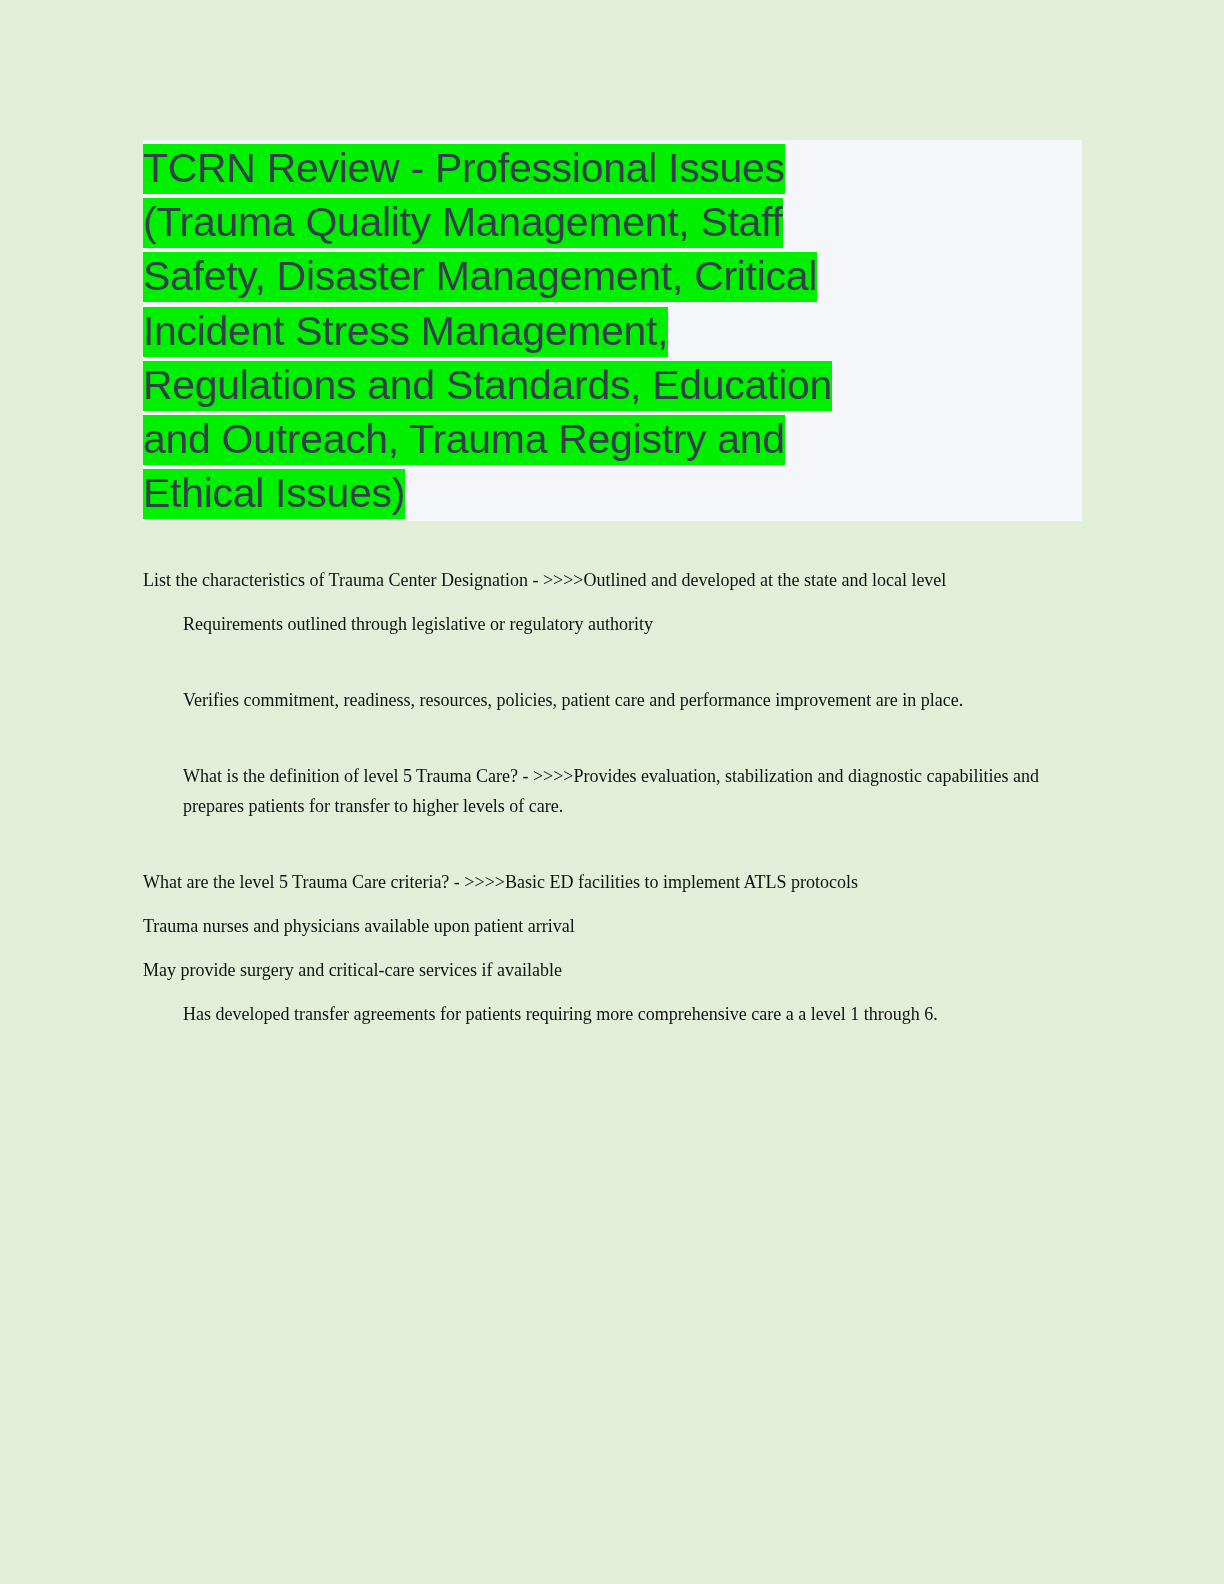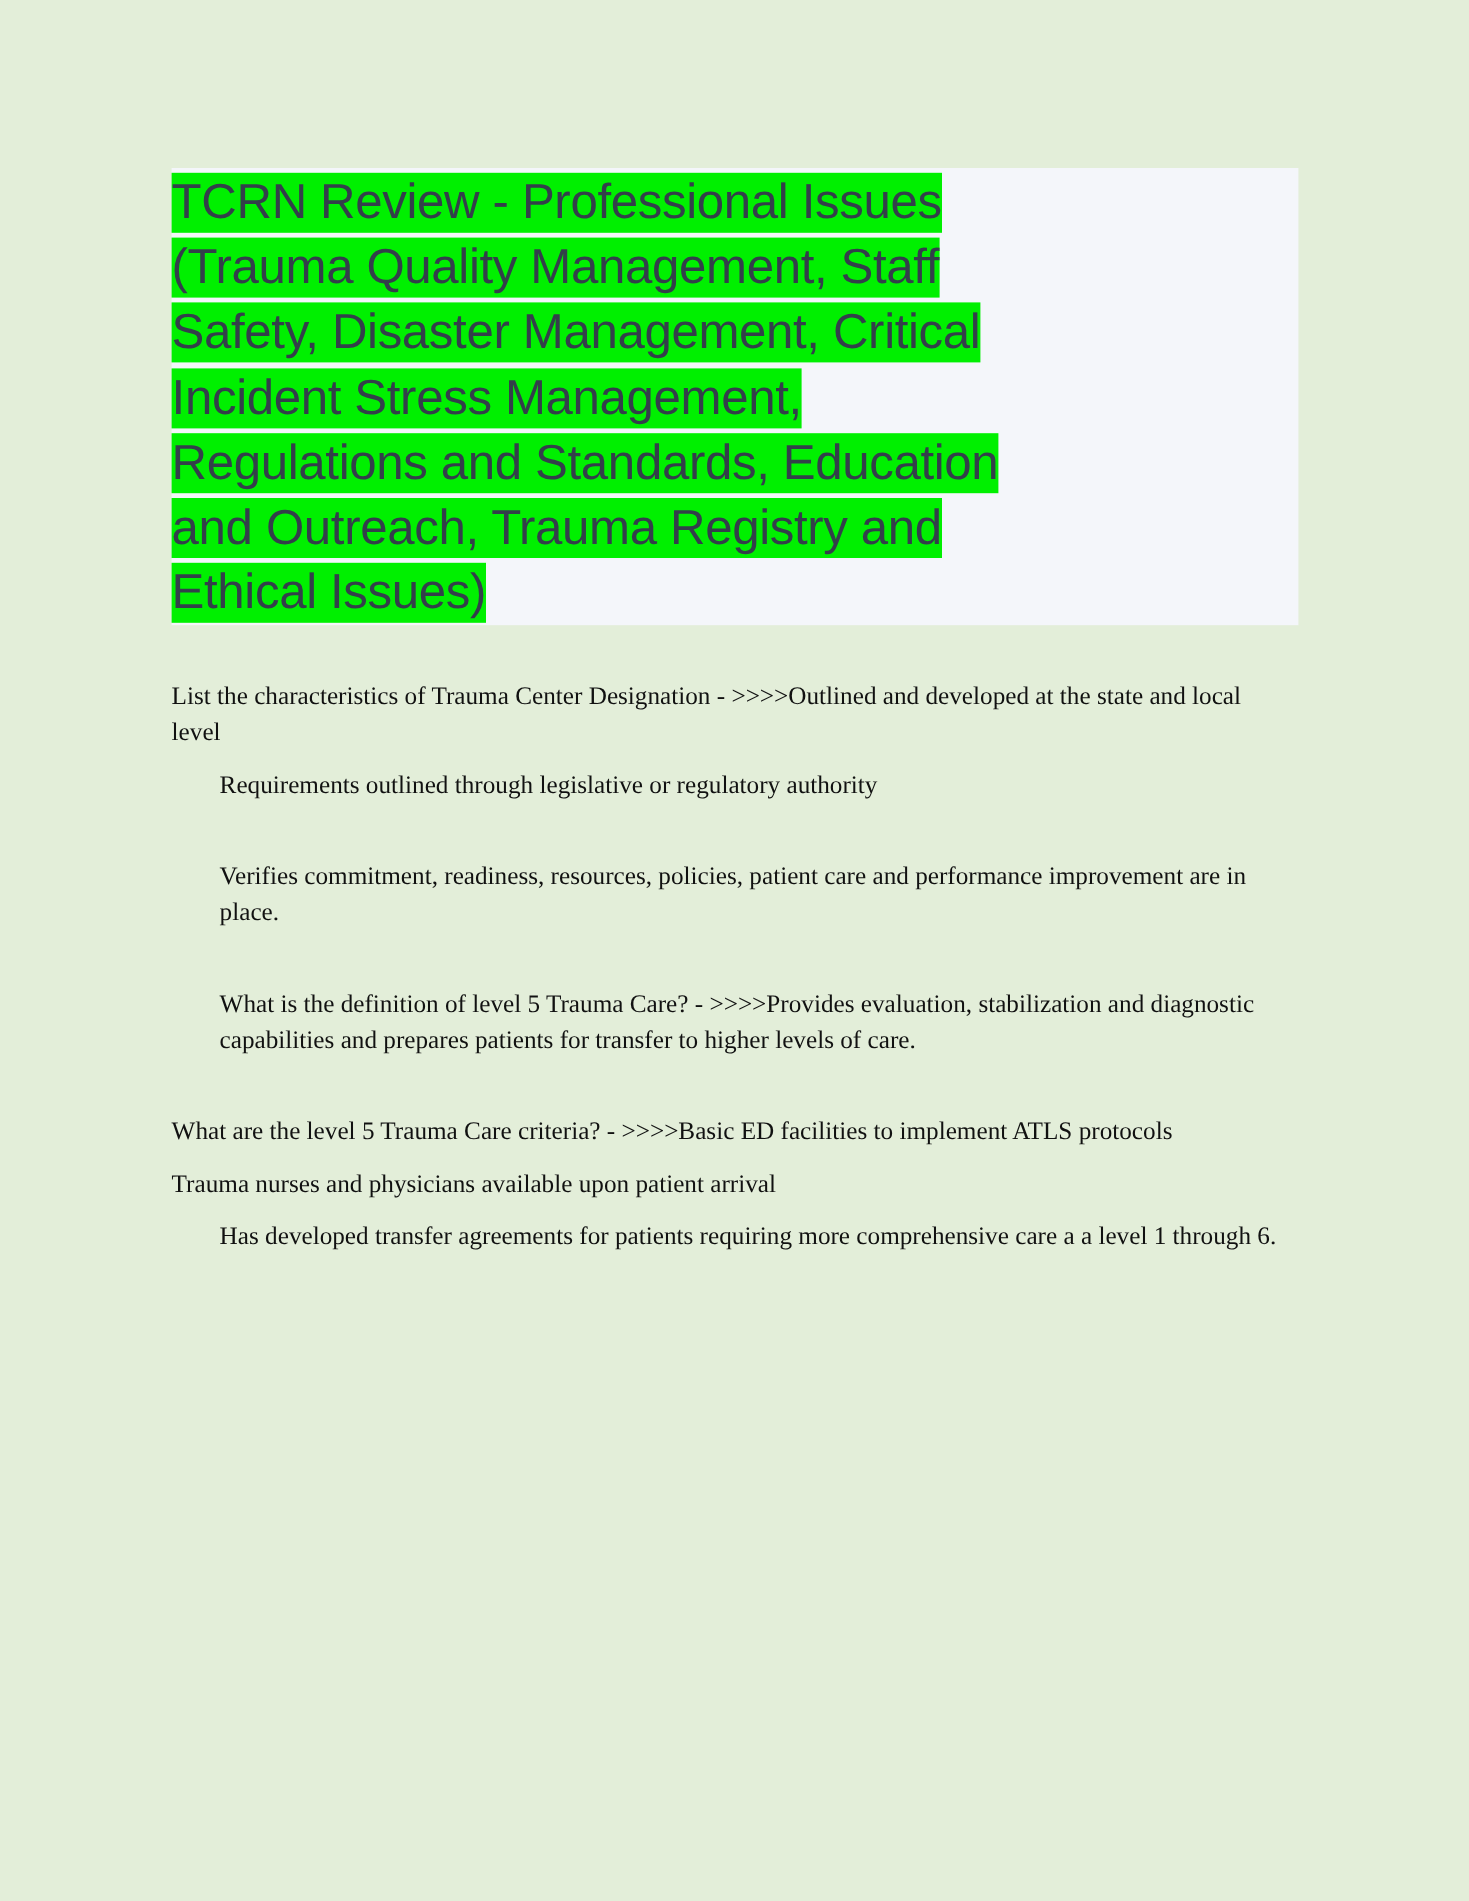--- a/index.html
+++ b/index.html
@@ -62,21 +62,21 @@
     top: 565px;
     width: 921px;
   }
 
   .qa-block {
     margin: 0 0 22px 0;
   }
   .para {
     margin: 0 0 14px 0;
     font-family: "Liberation Serif", "DejaVu Serif", serif;
-    font-size: 21px;
+    font-size: 18px;
     line-height: 30px;
     color: #111111;
     text-align: left;
   }
   .para:last-child { margin-bottom: 0; margin-left: 40px; }
 
   .qa-block + .qa-block { margin-top: 46px; }
 </style>
 </head>
 <body>
@@ -100,17 +100,18 @@
       </div>
       <div class="qa-block">
         <p class="para">Verifies commitment, readiness, resources, policies, patient care and performance improvement are in place.</p>
       </div>
       <div class="qa-block">
         <p class="para">What is the definition of level 5 Trauma Care? - &gt;&gt;&gt;&gt;Provides evaluation, stabilization and diagnostic capabilities and prepares patients for transfer to higher levels of care.</p>
       </div>
       <div class="qa-block">
         <p class="para">What are the level 5 Trauma Care criteria? - &gt;&gt;&gt;&gt;Basic ED facilities to implement ATLS protocols</p>
         <p class="para">Trauma nurses and physicians available upon patient arrival</p>
+        <p class="para">May provide surgery and critical-care services if available</p>
         <p class="para">Has developed transfer agreements for patients requiring more comprehensive care a a level 1 through 6.</p>
       </div>
     </div>
 
 </div>
 
 </body></html>

